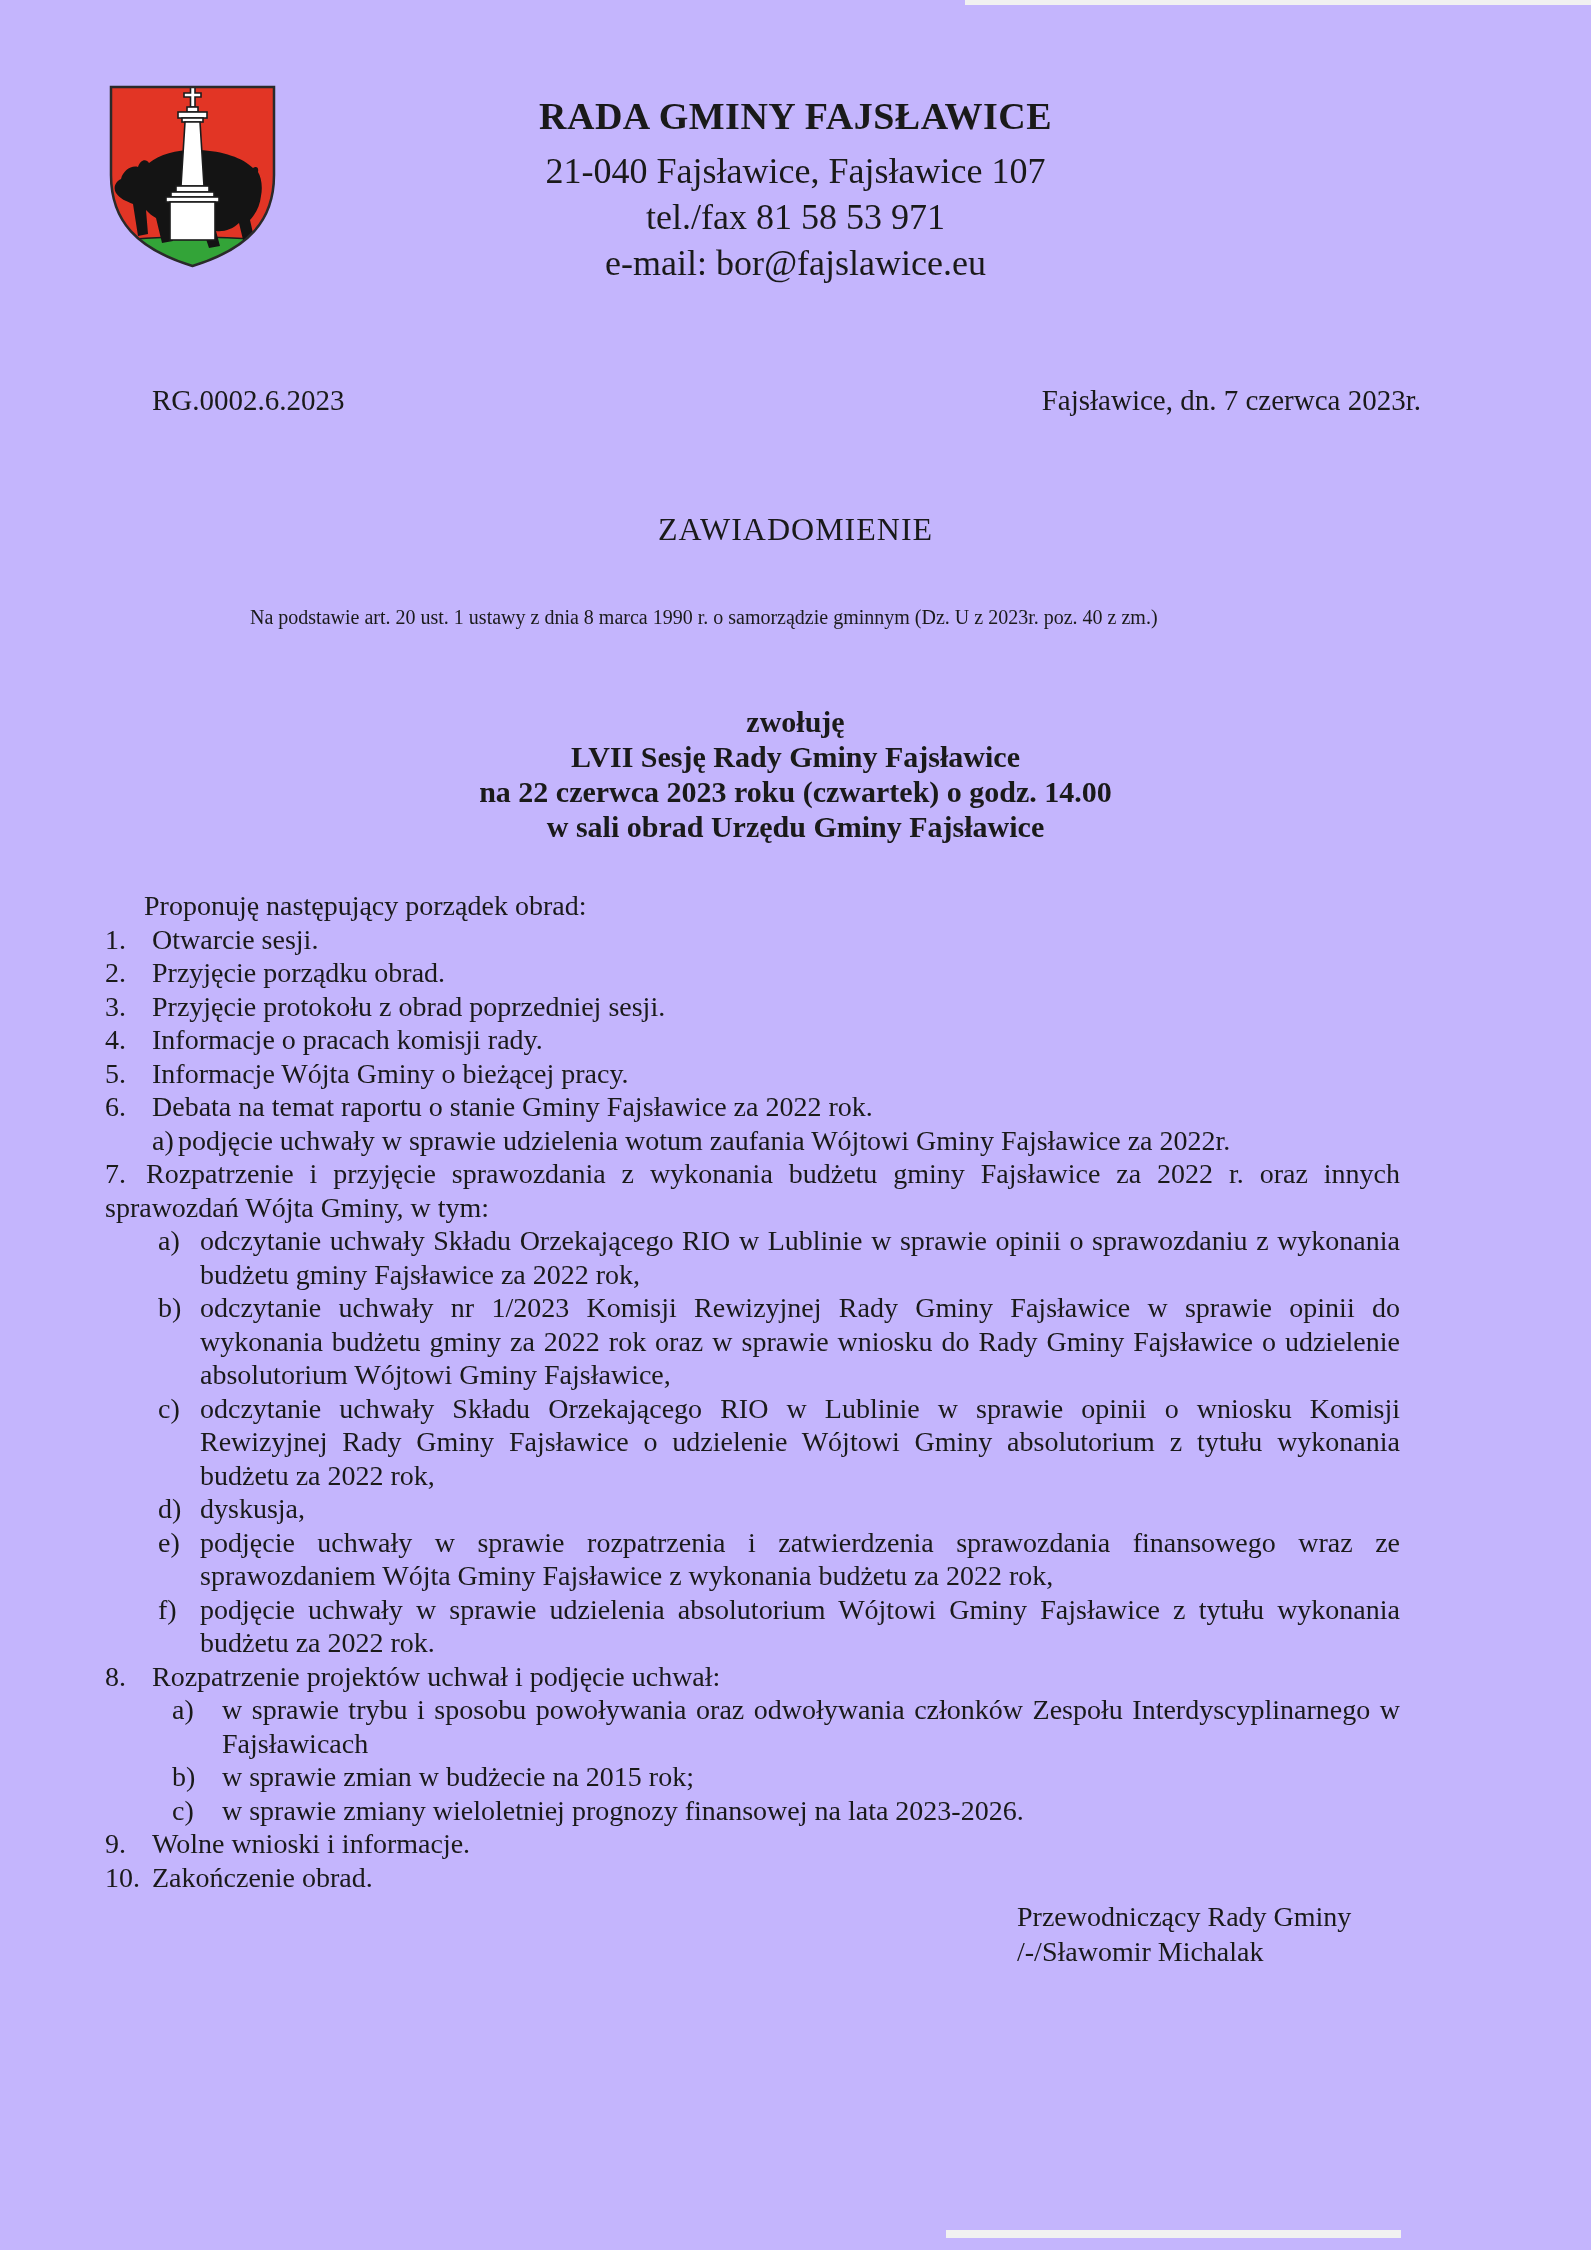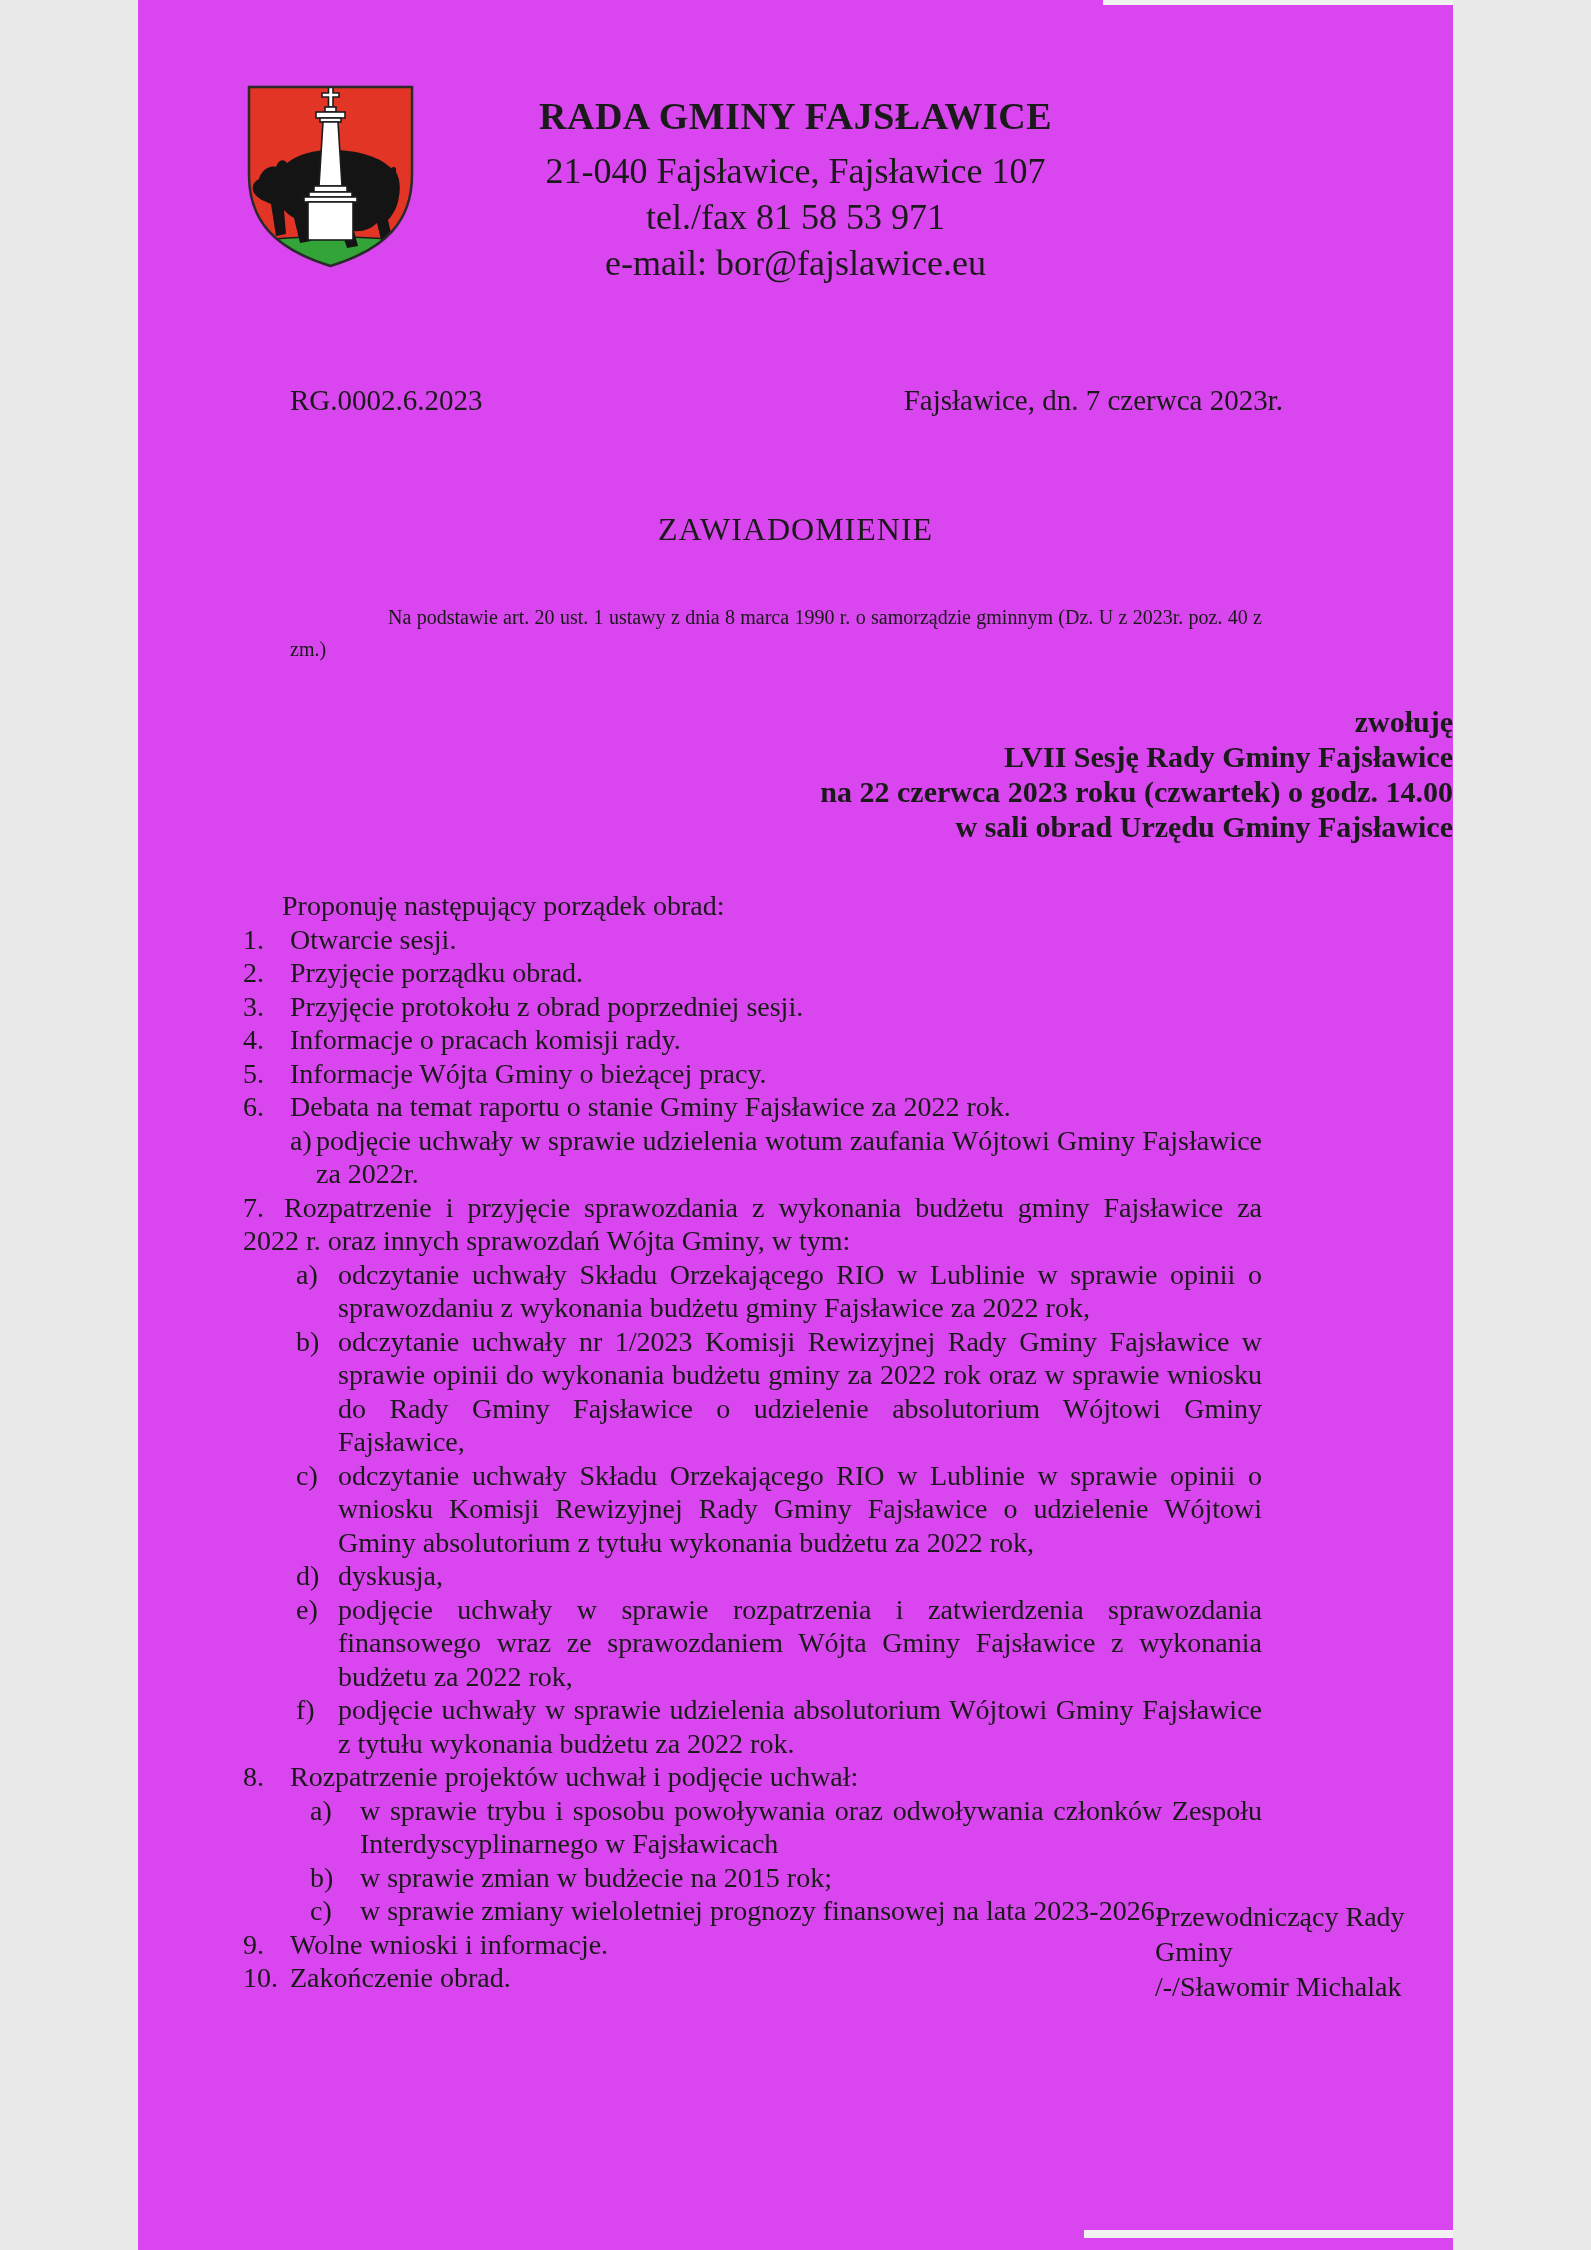--- a/index.html
+++ b/index.html
@@ -1,37 +1,37 @@
 <!DOCTYPE html>
 <html lang="pl"><head>
 <meta charset="utf-8">
 <style>
   html,body{margin:0;padding:0;background:#e9e9e9;}
   .page{
     position:relative;
-    width:1315px;height:2250px;
-    background:#d946ef;
+    width:1591px;height:2250px;
+    background:#c4b5fd;
     overflow:hidden;
     font-family:"Liberation Serif", serif;
     color:#1a1a1a;
     margin:0 auto;
   }
   
   .crest{position:absolute;left:107px;top:83px;width:171px;height:187px;}
   .letterhead{position:absolute;left:0;right:0;top:94px;text-align:center;}
   .org-name{font-size:38px;font-weight:bold;letter-spacing:.5px;margin-bottom:10px;}
   .lh-line{font-size:36px;line-height:46px;}
   
   .meta-row{position:absolute;left:152px;right:170px;top:384px;display:flex;justify-content:space-between;font-size:29px;}
   
   .doc-title{position:absolute;left:0;right:0;top:511px;text-align:center;font-size:32px;font-weight:normal;letter-spacing:1px;}
   
   .legal-basis{position:absolute;left:152px;right:191px;top:601px;font-size:20px;line-height:32px;text-align:justify;text-indent:98px;}
   
-  .summons{position:absolute;left:0;right:0;top:704px;text-align:right;font-weight:bold;font-size:30px;line-height:35px;}
+  .summons{position:absolute;left:0;right:0;top:704px;text-align:center;font-weight:bold;font-size:30px;line-height:35px;}
   
   .agenda{position:absolute;left:105px;right:191px;top:889px;font-size:28px;line-height:33.5px;}
   .agenda-intro{margin-left:39px;}
   .agenda-item{display:flex;}
   .agenda-item .num{flex:0 0 47px;}
   .agenda-item .itext{flex:1;text-align:justify;}
   .agenda-item.flush{display:block;text-align:justify;}
   .agenda-item.flush .num-inline{display:inline;}
   .agenda-item.flush .flush-gap{display:inline-block;width:20px;}
   .agenda-subitem{display:flex;}

